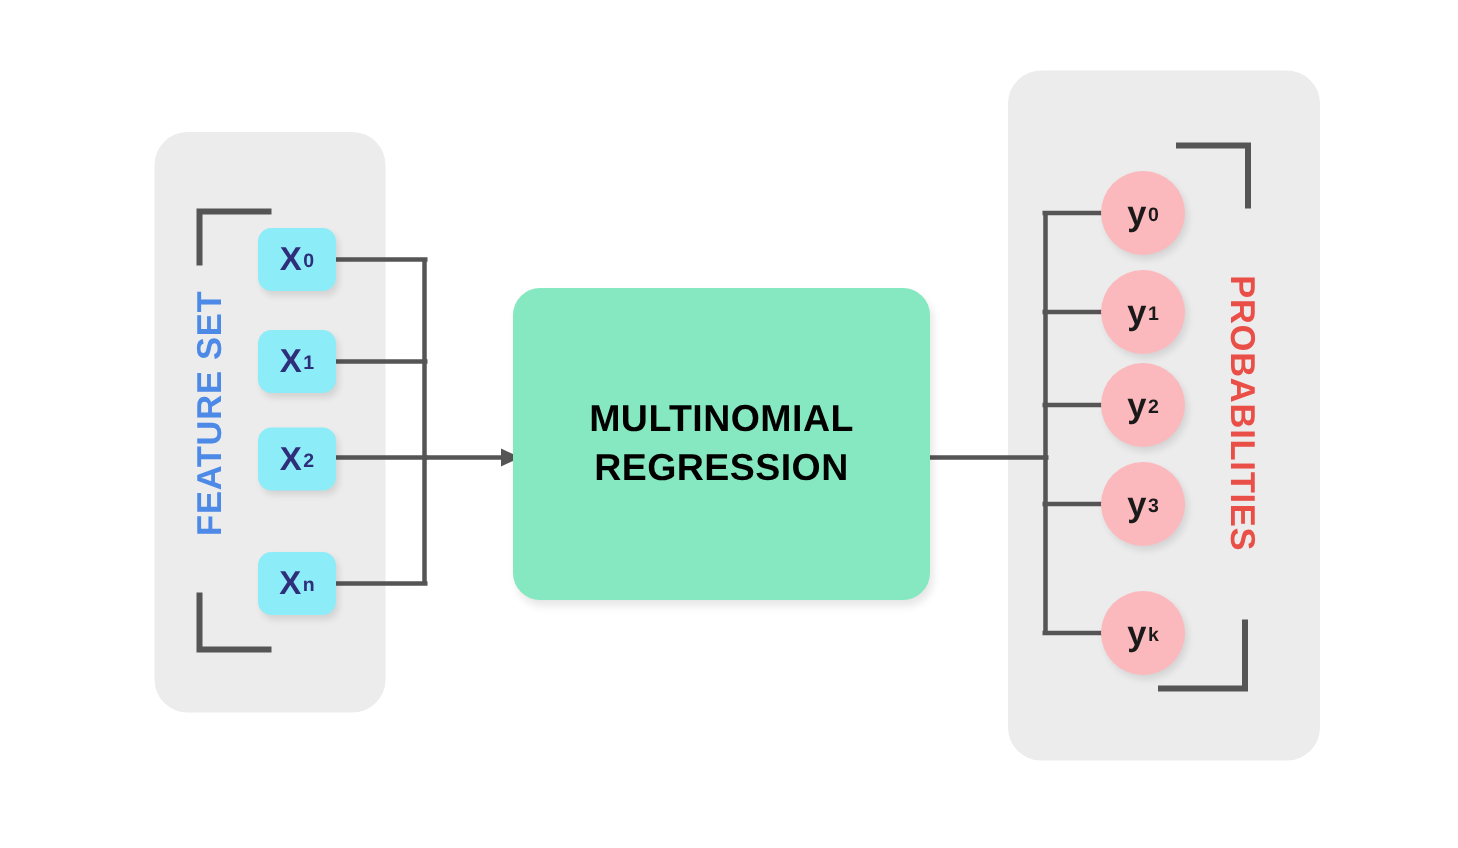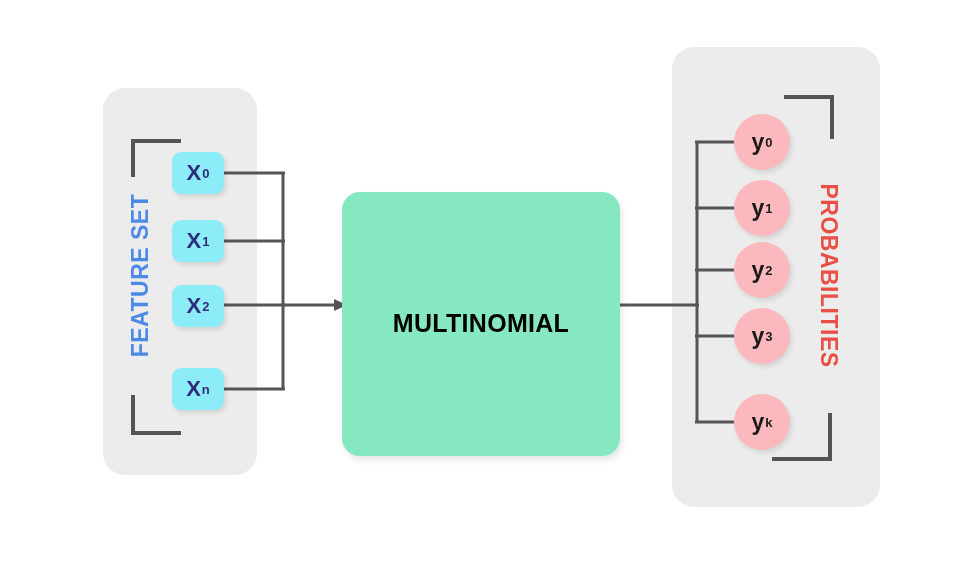--- a/index.html
+++ b/index.html
@@ -67,21 +67,21 @@
     font-size: 23px;
     line-height: 1;
   }
 
   
   #function-box {
     position: absolute;
     left: 342px;
     top: 192px;
     width: 278px;
-    height: 264px;
+    height: 208px;
     background: #86e8c0;
     border-radius: 18px;
     box-shadow: 2px 4px 6px rgba(0,0,0,0.10);
     display: flex;
     align-items: center;
     justify-content: center;
     text-align: center;
     color: #000000;
     font-weight: bold;
     font-size: 25px;
@@ -181,20 +181,21 @@
       <span class="sub">2</span>
   </div>
   <div class="feature-box" style="left:172px; top:368px;">
     <span>X</span>
       <span class="sub">n</span>
   </div>
 
   <div id="function-box">
     <div>
       <div>MULTINOMIAL</div>
+      <div>REGRESSION</div>
     </div>
   </div>
 
   <div class="node-circle" style="left:734px; top:114px;">
     <span>y</span>
       <span class="sub">0</span>
   </div>
   <div class="node-circle" style="left:734px; top:180px;">
     <span>y</span>
       <span class="sub">1</span>

